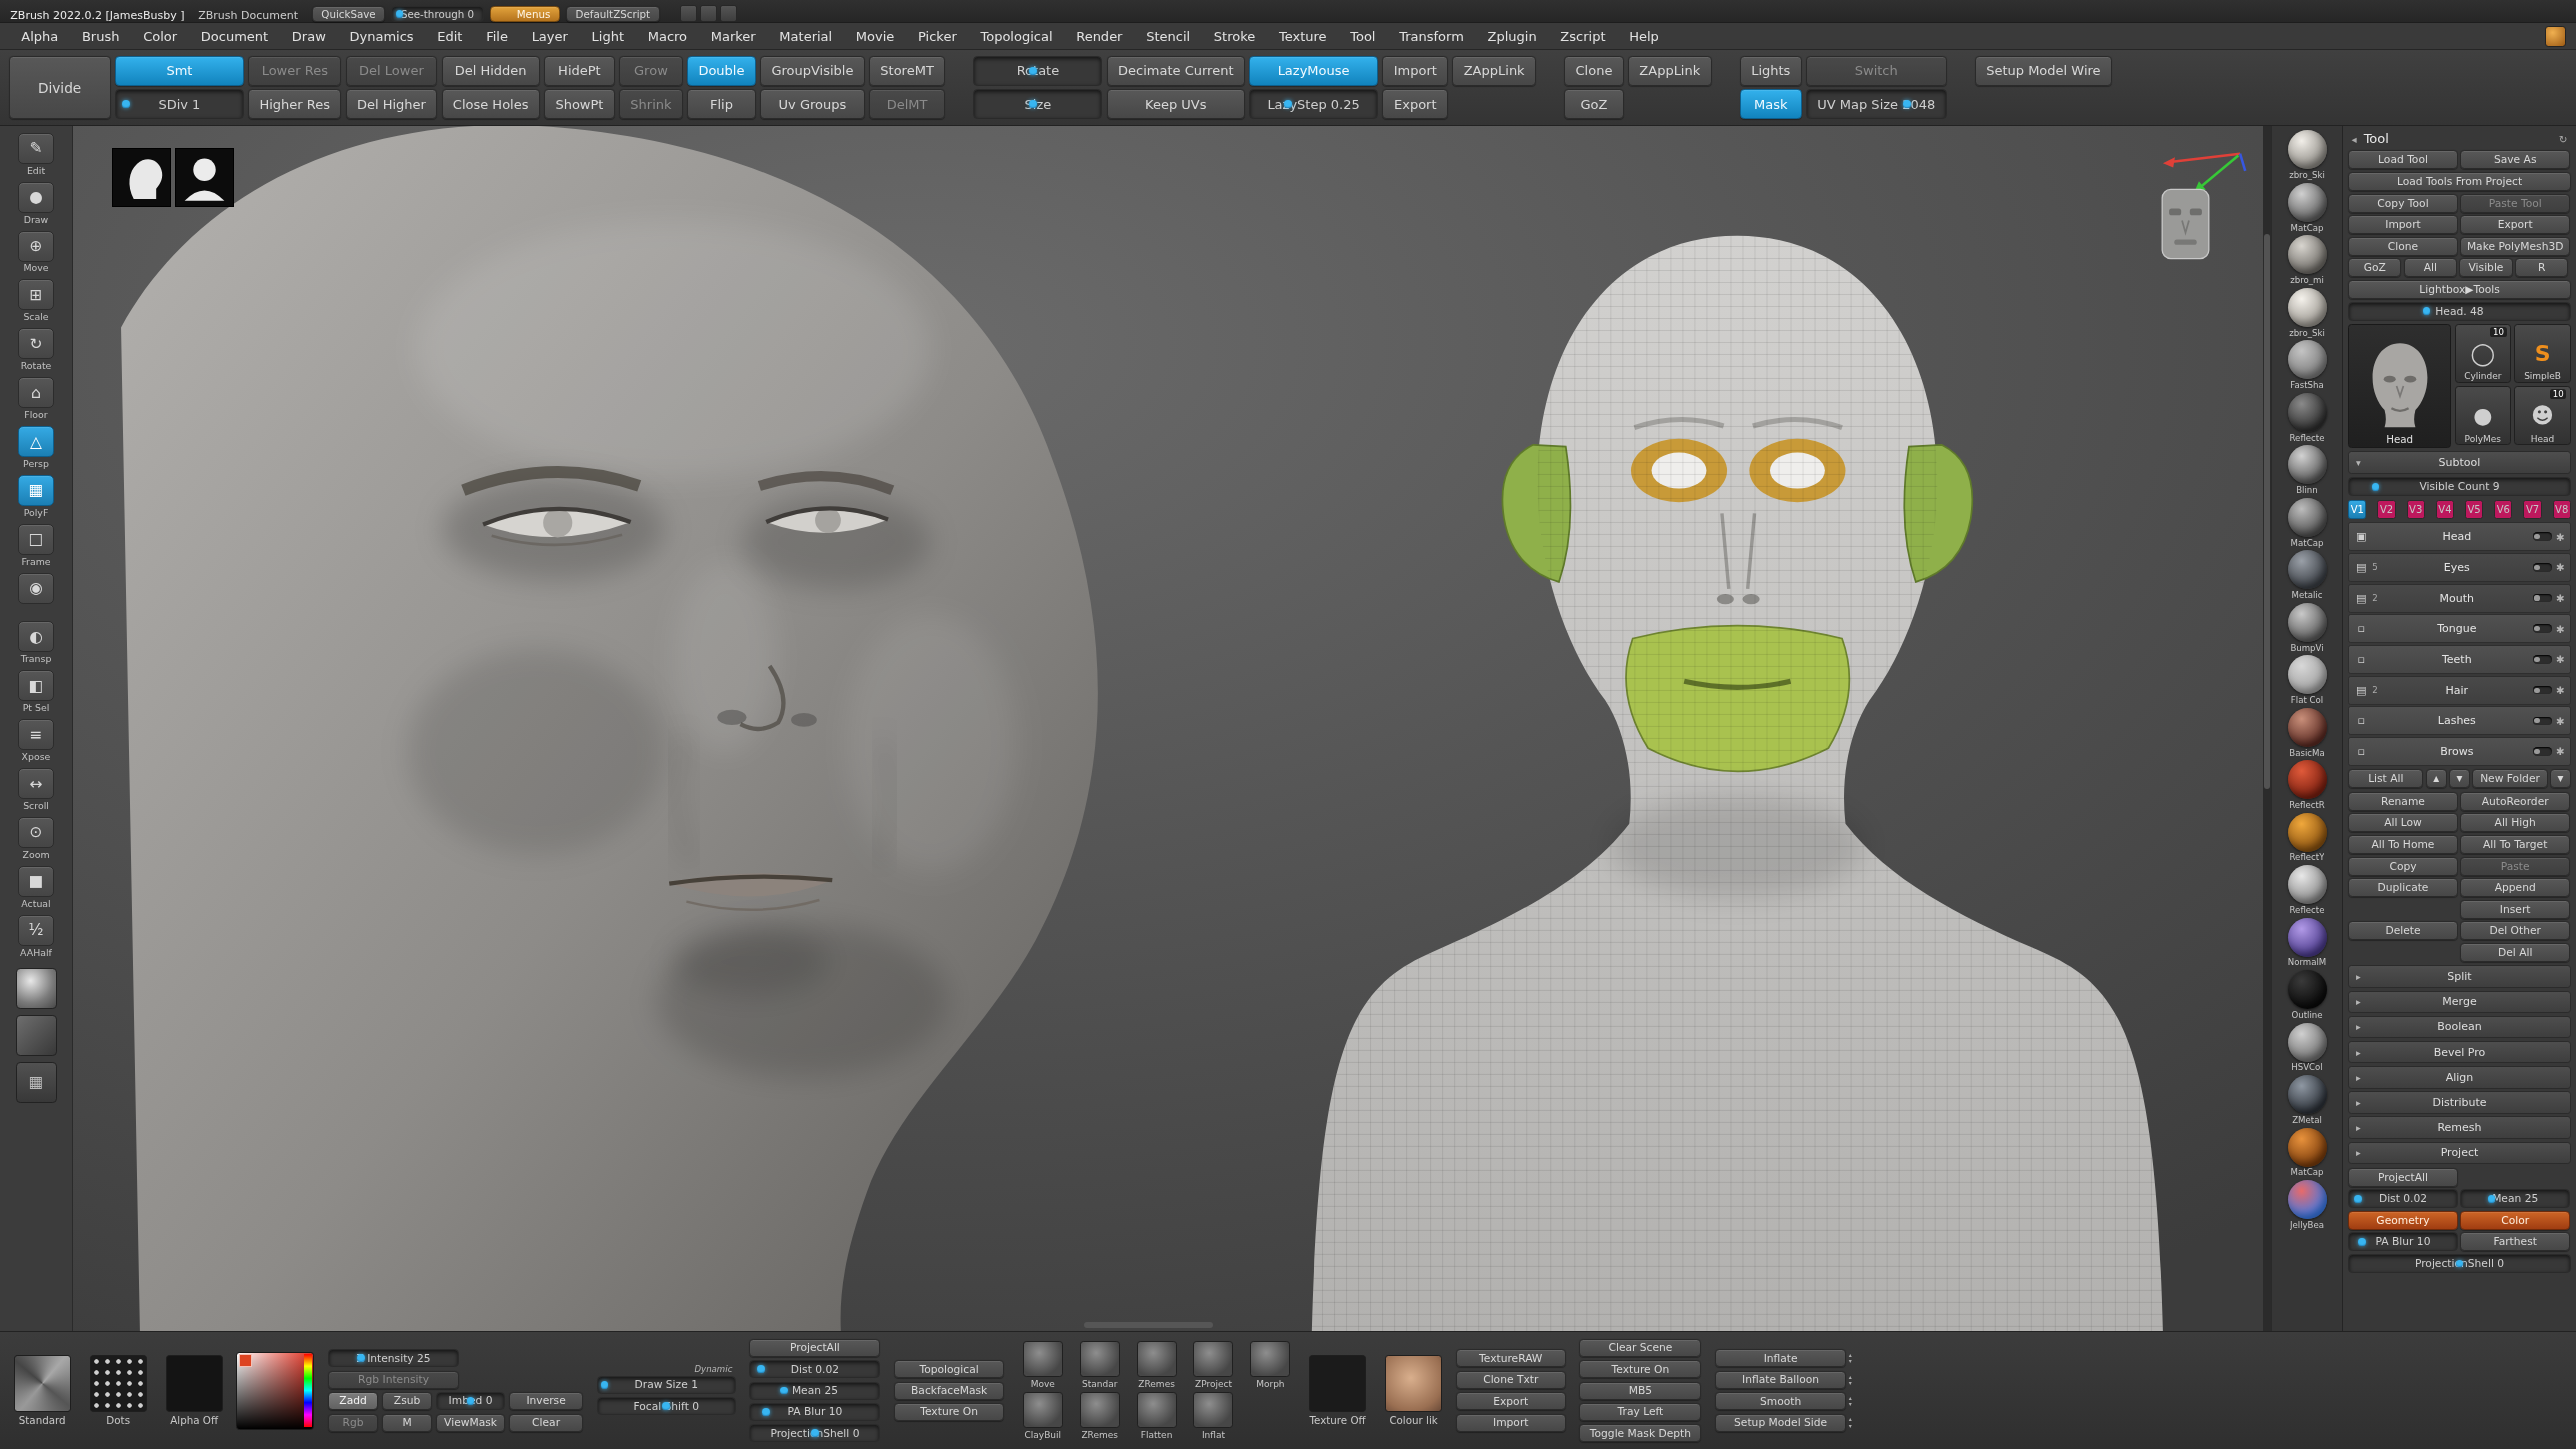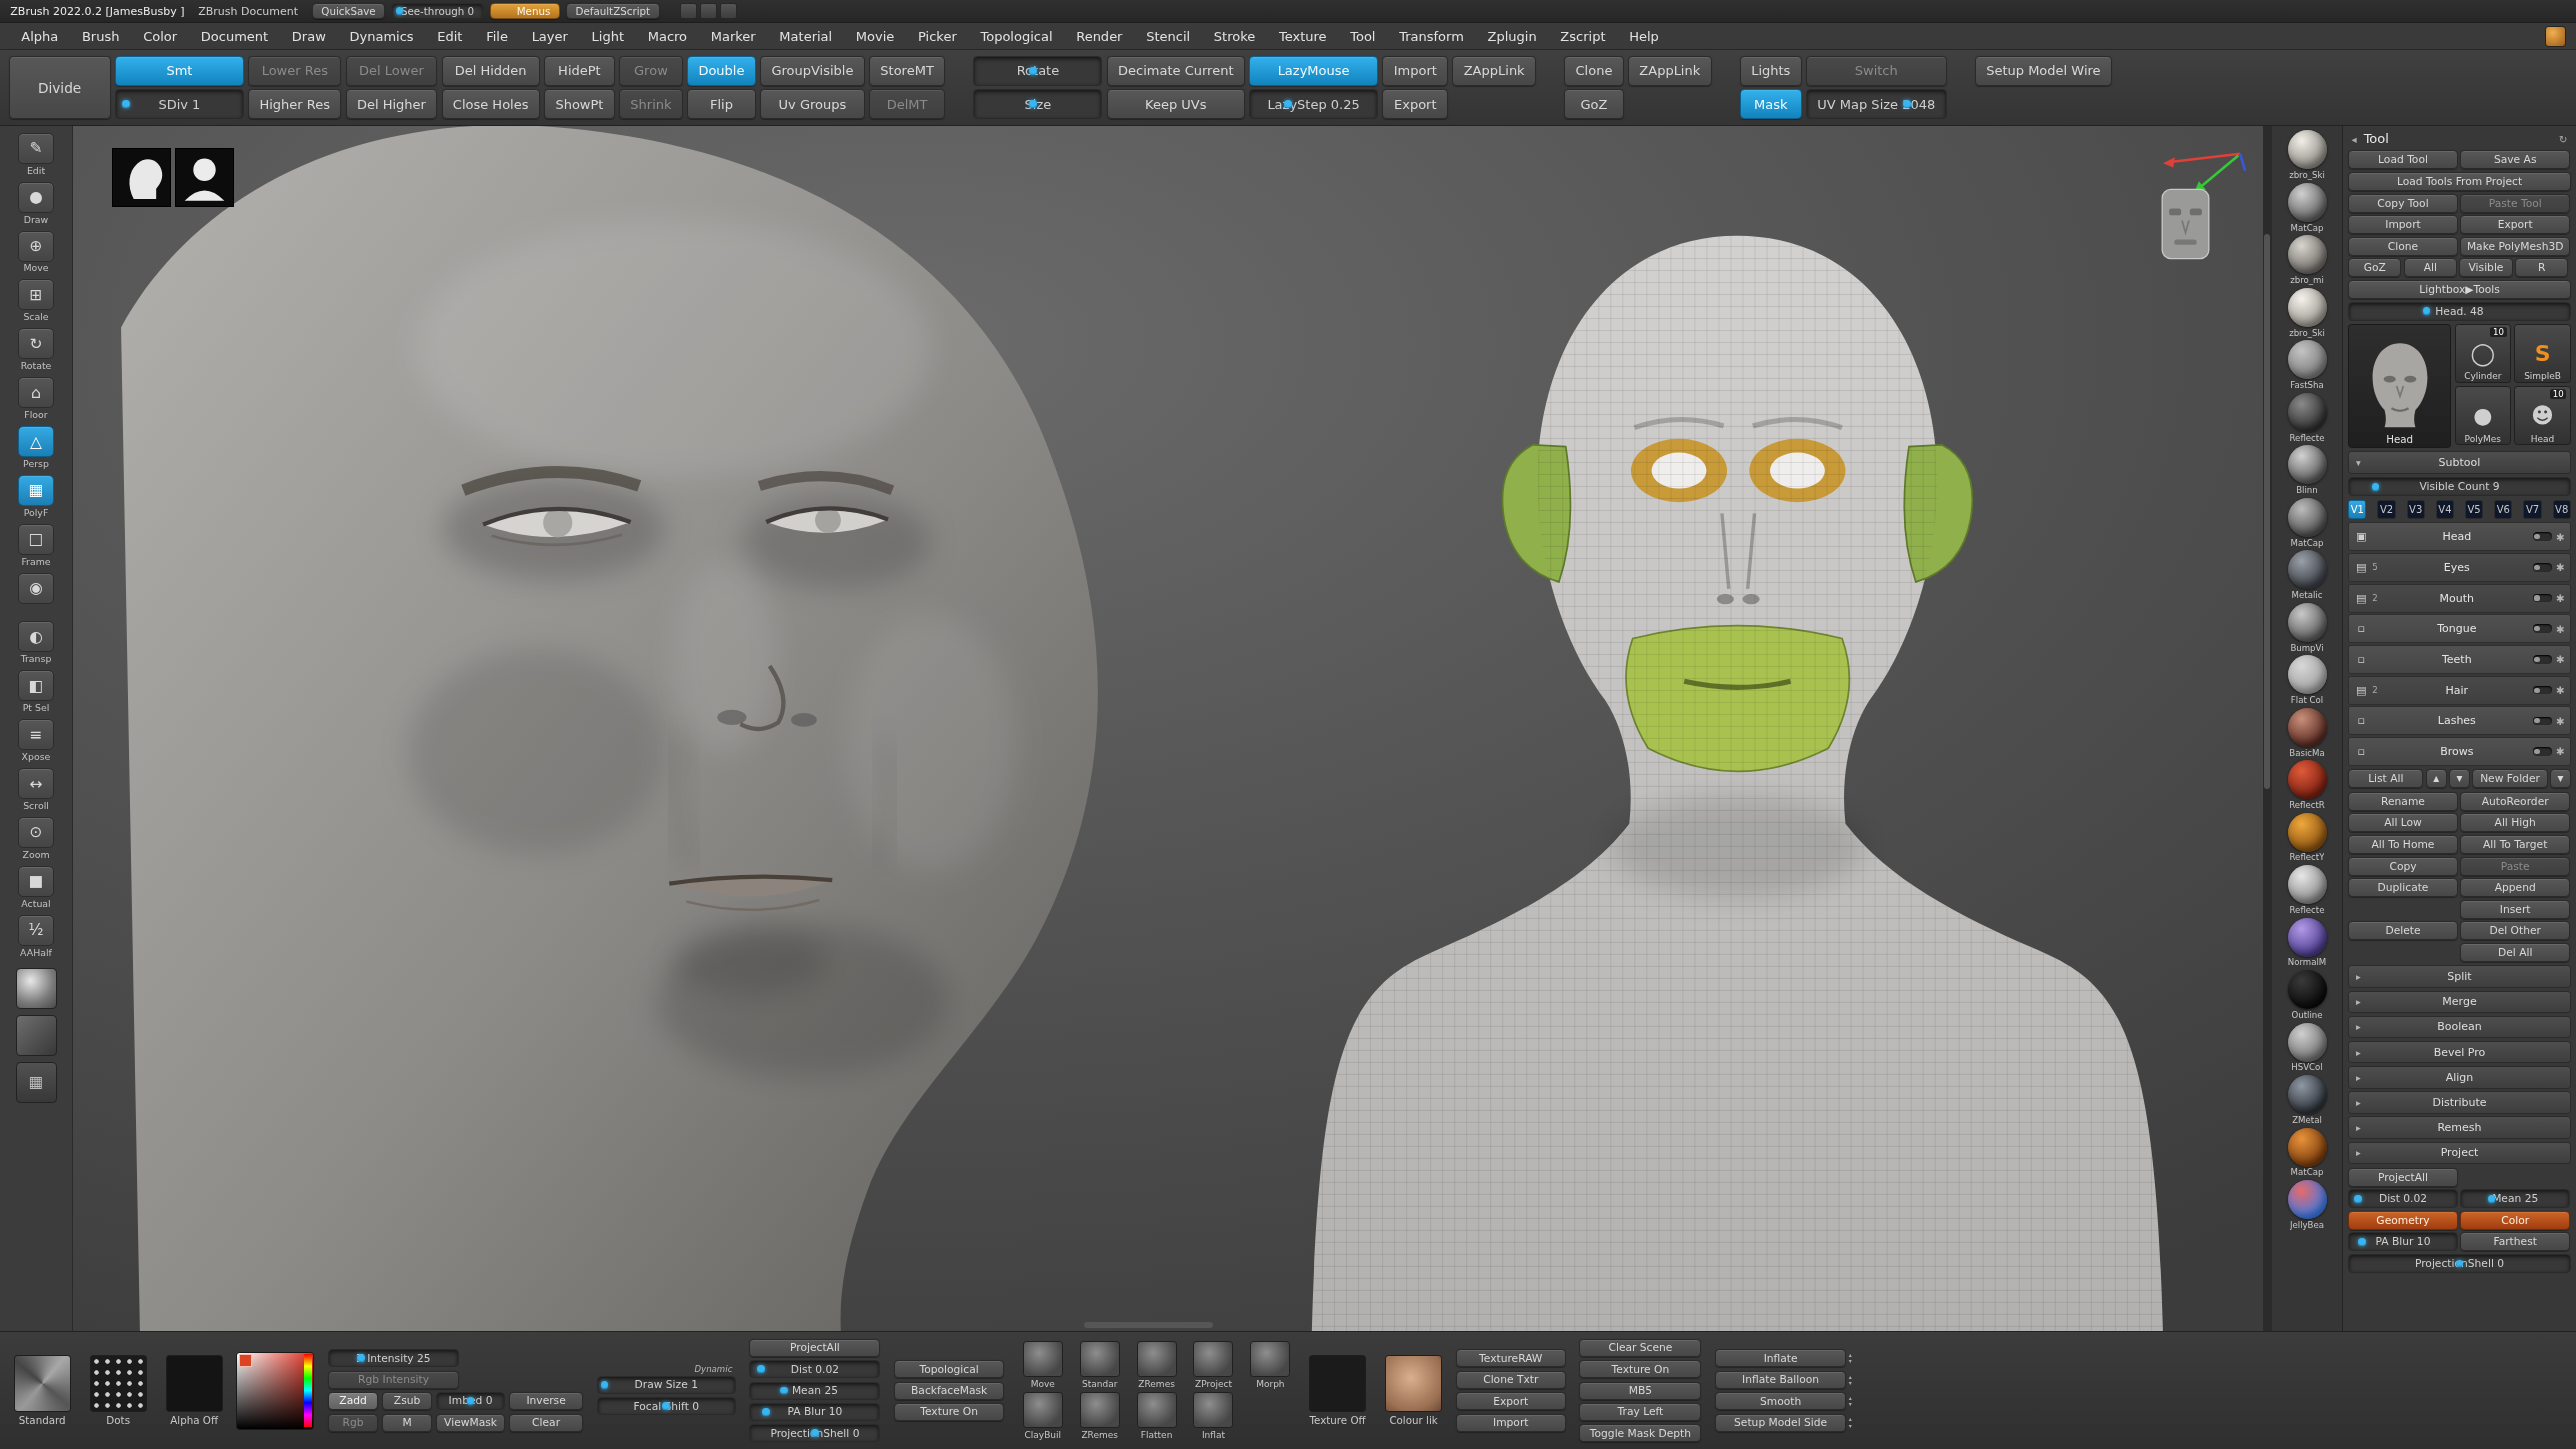--- a/index.html
+++ b/index.html
@@ -16,21 +16,21 @@
   .btn[data-v="orange"]{background:linear-gradient(#e2a33c,#b4731d);color:#fff6e6;border-color:#7a4c10;padding-left:26px;}
   .btn[data-v="redor"]{background:linear-gradient(#cd6526,#a03d11);color:#ffeede;border-color:#6e2a0a;}
   .btn[data-v="active"]{background:linear-gradient(#7d7d7d,#616161);color:#f2f2f2;}
   .btn[data-v="slider"]{background:#383838;box-shadow:inset 0 1.7px 4.3px #000a;color:#cfcfcf;}
   .btn[data-v="none"]{visibility:hidden;}
   .dot{display:none;}
   .btn[data-v="slider"]>.dot{display:block;position:absolute;top:50%;left:10%;width:7.7px;height:7.7px;
        margin:-3.9px 0 0 -3.9px;border-radius:50%;background:#38b6f2;
        box-shadow:0 0 4.3px #38b6f2cc,inset 0 -0.9px 0.9px #00336655;}
   
-  .titlebar{height:22px;display:flex;align-items:center;gap:13.7px;padding:0 10.3px;
+  .titlebar{height:22px;display:flex;align-items:flex-end;gap:13.7px;padding:0 10.3px;
        background:linear-gradient(#303030,#262626);border-bottom:0.9px solid #1d1d1d;font-size:11px;}
   .tb-app{color:#ededed;}
   .tb-doc{color:#cdcdcd;}
   .tb-stats{color:#9f9f9f;flex:1;overflow:hidden;white-space:nowrap;}
   .tb-right{display:flex;gap:6px;align-items:center;}
   .tb-btn{height:16.3px;padding:0 8.6px;font-size:10.3px;}
   .win-icons{display:flex;gap:3.4px;margin-left:6.9px;}
   .win-icons i{width:14.6px;height:14.6px;border-radius:2.6px;background:linear-gradient(#555,#3e3e3e);border:0.9px solid #272727;}
   
   .menubar{height:26px;display:flex;align-items:center;padding:0 10.3px;background:#3a3a3a;
@@ -105,21 +105,21 @@
   .tp-sthumb:nth-child(2) .sth-glyph{color:#ef8f1d;font-weight:bold;}
   .sth-badge{position:absolute;top:1.7px;right:3.4px;font-size:8.6px;color:#fff;background:#00000088;padding:0 2.6px;border-radius:2.6px;}
   .sth-badge:empty{display:none;}
   .sth-label{position:absolute;bottom:0.9px;left:0;right:0;text-align:center;font-size:9px;color:#d0d0d0;}
   .tp-section{height:20.6px;min-height:20.6px;background:linear-gradient(#4e4e4e,#3e3e3e);border:0.9px solid #2b2b2b;
        border-radius:3.4px;display:flex;align-items:center;justify-content:center;gap:5.2px;color:#dedede;
        font-size:11px;position:relative;}
   .tp-section .caret{position:absolute;left:6.9px;font-size:9.4px;color:#b5b5b5;}
   .tp-sections{display:flex;flex-direction:column;gap:2.6px;}
   .st-tabs{display:flex;gap:11px;}
-  .st-tab{flex:1;height:17px;background:#0f172a;border:0.9px solid #2b2b2b;border-radius:2.6px;display:flex;
+  .st-tab{flex:1;height:17px;background:#be185d;border:0.9px solid #2b2b2b;border-radius:2.6px;display:flex;
        align-items:center;justify-content:center;font-size:10px;color:#c6c6c6;}
   .st-tab[data-active="1"]{background:linear-gradient(#35aae4,#1b7fb4);color:#fff;border-color:#0d5f8d;}
   .st-list{display:flex;flex-direction:column;gap:1.7px;}
   .strow{height:27px;background:linear-gradient(#515151,#454545);border:0.9px solid #2e2e2e;border-radius:2.6px;
        display:flex;align-items:center;padding:0 5.2px;gap:4.3px;}
   .strow[data-kind="folder"]{background:linear-gradient(#494949,#3f3f3f);}
   .st-ic{font-size:11px;color:#cfcfcf;width:13.7px;text-align:center;}
   .st-count{font-size:8.6px;color:#ababab;width:8.6px;}
   .st-label{flex:1;text-align:center;font-size:11px;color:#e4e4e4;}
   .st-pill{width:19px;height:8.6px;border-radius:4.3px;background:#2d2d2d;box-shadow:inset 0 0.9px 1.7px #000;position:relative;}

